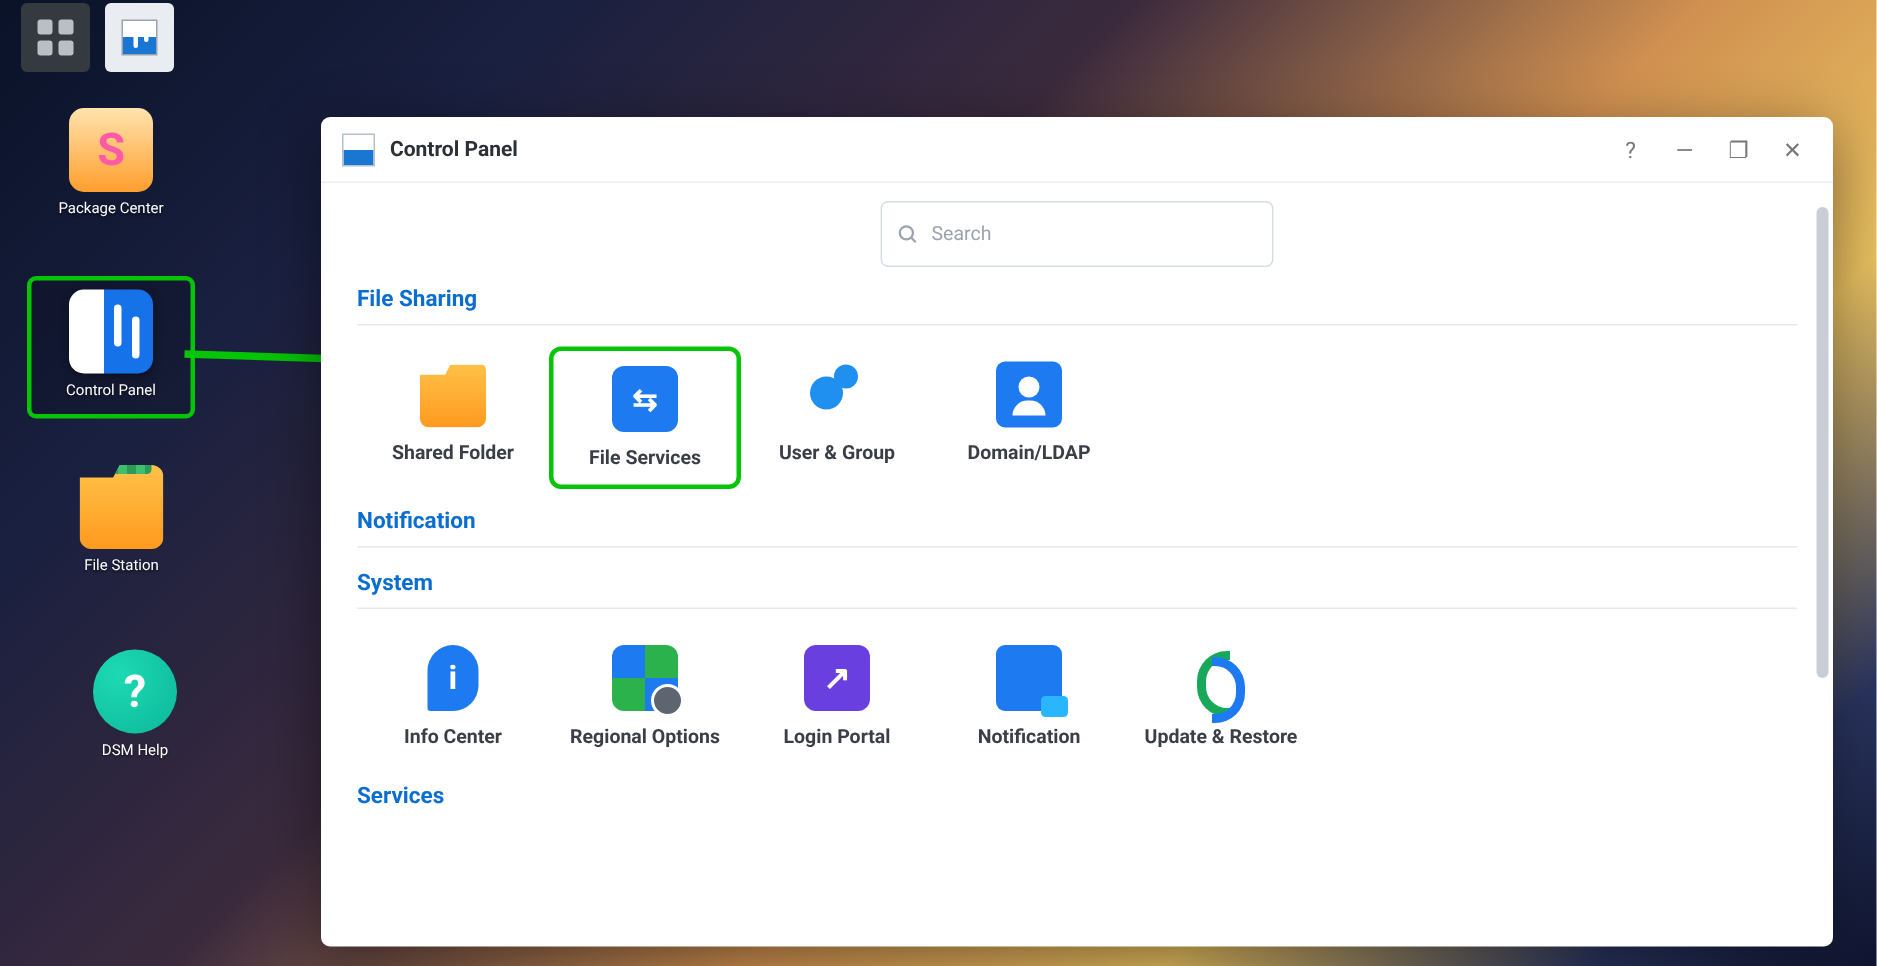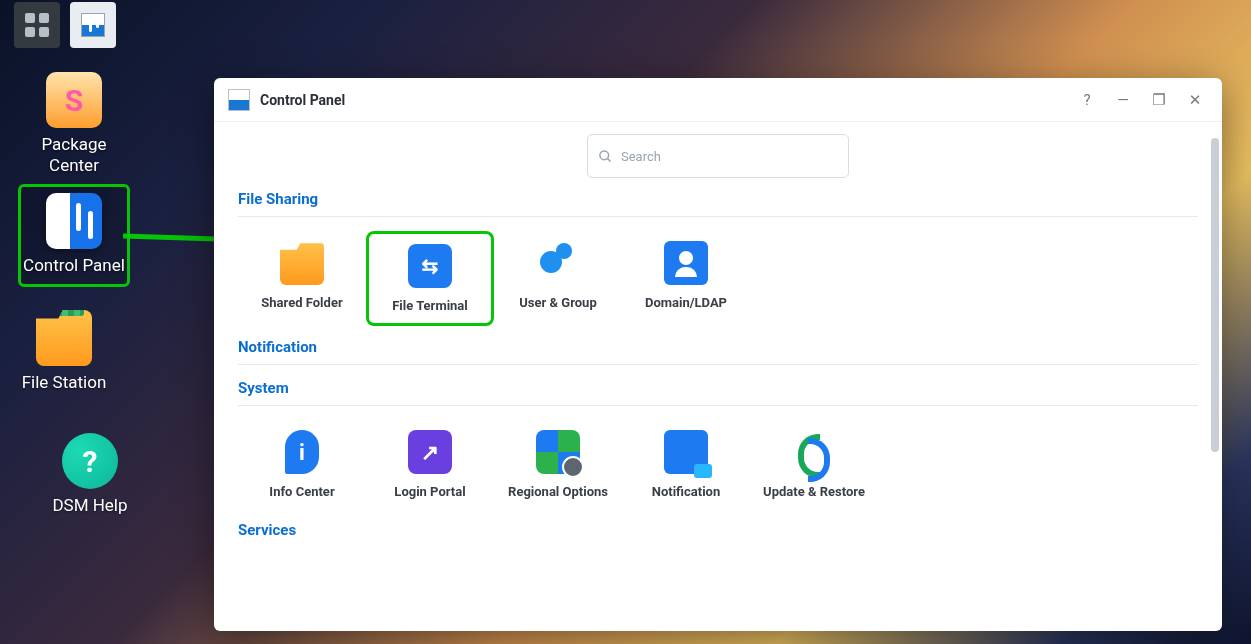--- a/index.html
+++ b/index.html
@@ -32,25 +32,25 @@
   .cp-mini-icon::after {height:10px;left:14px;top:4px;}
 
   
   .desk-icon {
     position:absolute; width:112px; text-align:center; cursor:pointer;
     padding:6px 2px 8px; border-radius:6px;
   }
   .desk-icon .glyph{
     width:56px;height:56px;margin:0 auto 6px;position:relative;
   }
-  .desk-icon .label{ color:#fff; font-size:17px; line-height:1.25; text-shadow:0 1px 2px rgba(0,0,0,.6);}
+  .desk-icon .label{ color:#fff; font-size:10px; line-height:1.25; text-shadow:0 1px 2px rgba(0,0,0,.6);}
   .desk-icon.selected{ border:3px solid #06c406; background:rgba(0,0,0,.15);}
   #di-pkg  { left:18px; top:66px; }
   #di-cp   { left:18px; top:184px;}
-  #di-fs   { left:8px; top:304px;}
+  #di-fs   { left:25px; top:304px;}
   #di-help { left:34px; top:427px;}
   
   .glyph.pkg{
     background:linear-gradient(#ffe3ad,#ff9e2e);border-radius:10px;
   }
   .glyph.pkg::before{content:'S';position:absolute;inset:0;display:flex;align-items:center;justify-content:center;
     font-size:30px;font-weight:700;color:#ff5aa8;}
   .glyph.cp{
     background:linear-gradient(90deg,#fff 0 42%, #1672e8 42% 100%);
     border-radius:10px; box-shadow:0 2px 6px rgba(0,0,0,.4);
@@ -226,21 +226,21 @@
 
     <div class="section-title first">File Sharing</div>
     <hr class="sep">
     <div class="grid">
       <div class="item">
         <div class="ic folder"></div>
         <div class="lbl">Shared Folder</div>
       </div>
       <div class="item selected">
         <div class="ic fileserv"></div>
-        <div class="lbl">File Terminal</div>
+        <div class="lbl">File Services</div>
       </div>
       <div class="item">
         <div class="ic usergrp"></div>
         <div class="lbl">User &amp; Group</div>
       </div>
       <div class="item">
         <div class="ic ldap"></div>
         <div class="lbl">Domain/LDAP</div>
       </div>
     </div>
@@ -249,28 +249,28 @@
     <hr class="sep">
 
     <div class="section-title">System</div>
     <hr class="sep">
     <div class="grid">
       <div class="item">
         <div class="ic info"></div>
         <div class="lbl">Info Center</div>
       </div>
       <div class="item">
+        <div class="ic region"></div>
+        <div class="lbl">Regional Options</div>
+      </div>
+      <div class="item">
         <div class="ic login"></div>
         <div class="lbl">Login Portal</div>
       </div>
       <div class="item">
-        <div class="ic region"></div>
-        <div class="lbl">Regional Options</div>
-      </div>
-      <div class="item">
         <div class="ic notif"></div>
         <div class="lbl">Notification</div>
       </div>
       <div class="item">
         <div class="ic update"></div>
         <div class="lbl">Update &amp; Restore</div>
       </div>
     </div>
 
     <div class="section-title">Services</div>

